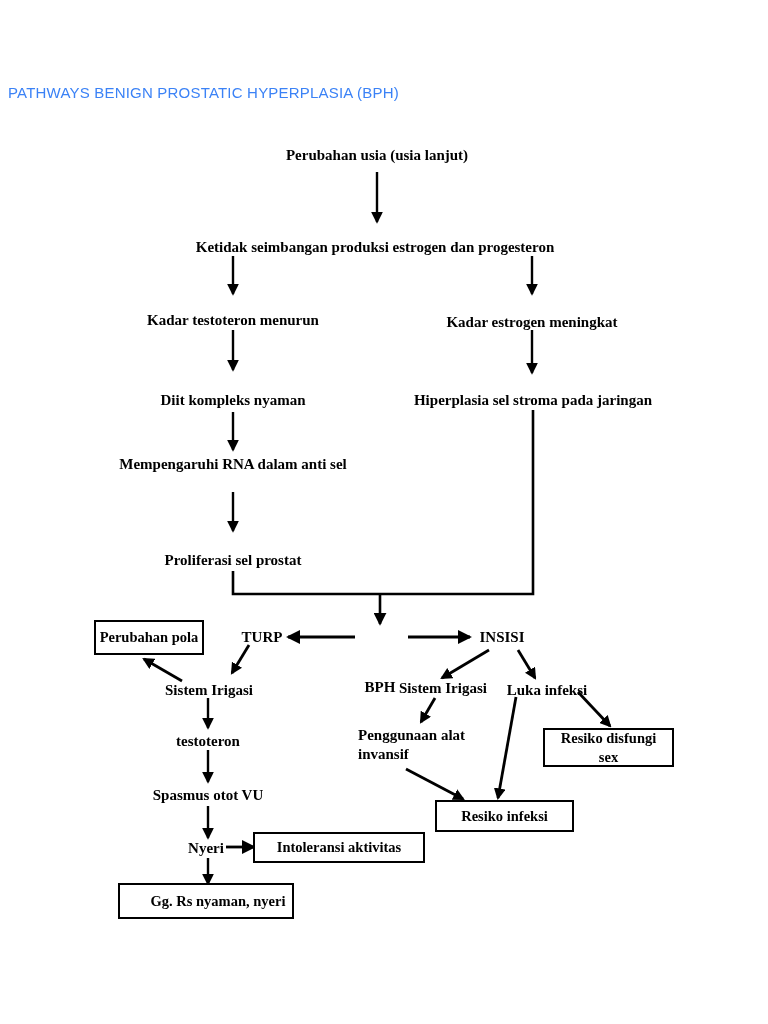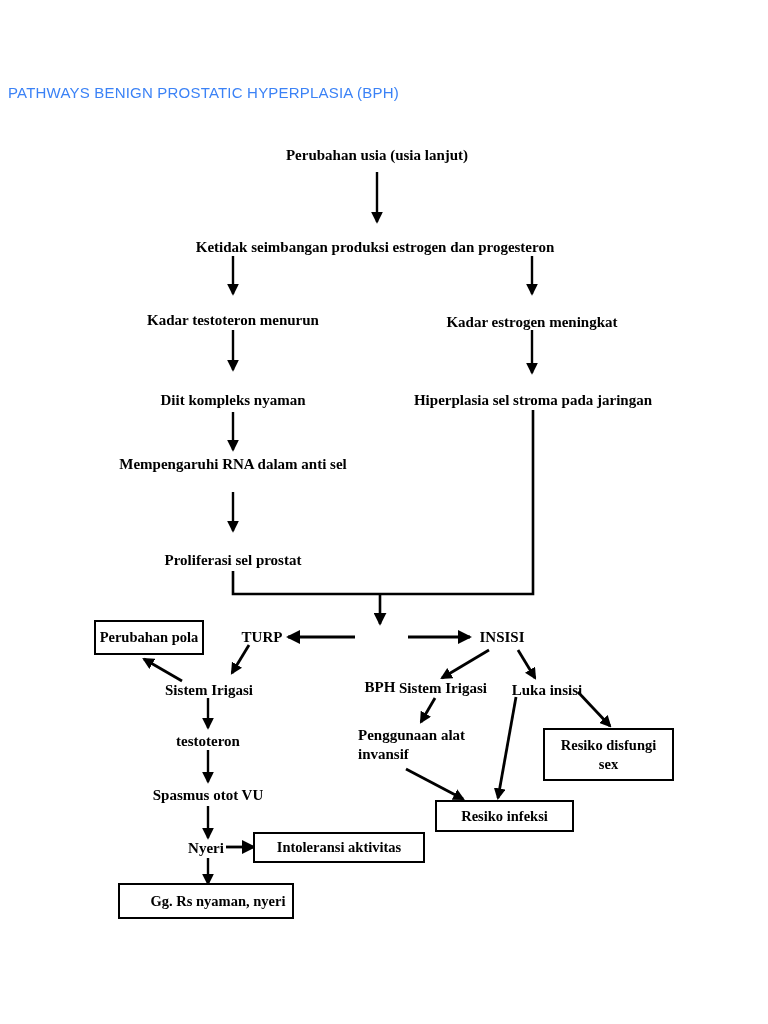--- a/index.html
+++ b/index.html
@@ -159,35 +159,35 @@
   <div class="node center" style="left:352px; top:631px; width:56px;margin-top:47px;">BPH</div>
 
   <div class="node center" style="left:234px; top:628px; width:56px;">TURP</div>
 
   <div class="node center" style="left:473px; top:628px; width:58px;">INSISI</div>
 
   <div class="node center" style="left:150px; top:681px; width:118px;">Sistem Irigasi</div>
 
   <div class="node center" style="left:388px; top:679px; width:110px;">Sistem Irigasi</div>
 
-  <div class="node center" style="left:502px; top:681px; width:90px;">Luka insisi</div>
+  <div class="node center" style="left:502px; top:681px; width:90px;">Luka infeksi</div>
 
   <div class="node center" style="left:158px; top:732px; width:100px;">testoteron</div>
 
   <div class="node wrap" style="left:358px; top:726px; width:132px;">Penggunaan alat invansif</div>
 
   <div class="node center" style="left:143px; top:786px; width:130px;">Spasmus otot VU</div>
 
   <div class="node center" style="left:180px; top:839px; width:52px;">Nyeri</div>
 
   <div class="boxnode" style="left:94px; top:620px; width:110px; height:35px;font-family:Liberation Serif, serif;">
     <span>Perubahan pola</span>
   </div>
 
-  <div class="boxnode" style="left:543px; top:728px; width:131px; height:53px; padding:0 8px;">
+  <div class="boxnode" style="left:543px; top:728px; width:131px; height:39px; padding:0 8px;">
     <span>Resiko disfungi sex</span>
   </div>
 
   <div class="boxnode" style="left:435px; top:800px; width:139px; height:32px;">
     <span>Resiko infeksi</span>
   </div>
 
   <div class="boxnode" style="left:253px; top:832px; width:172px; height:31px;">
     <span>Intoleransi aktivitas</span>
   </div>

